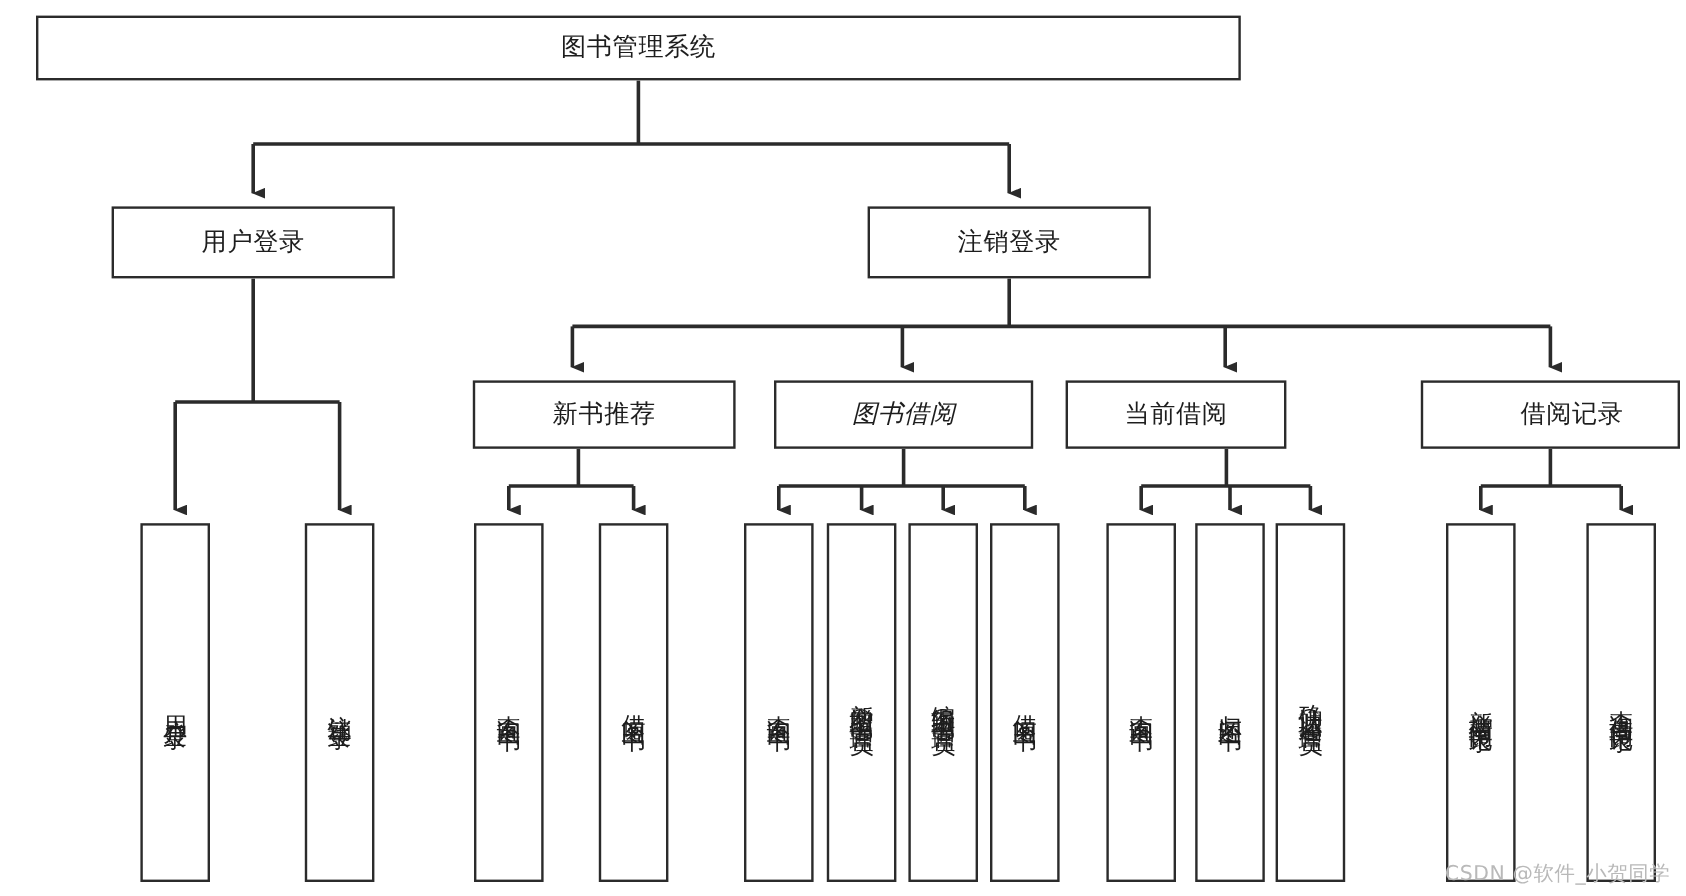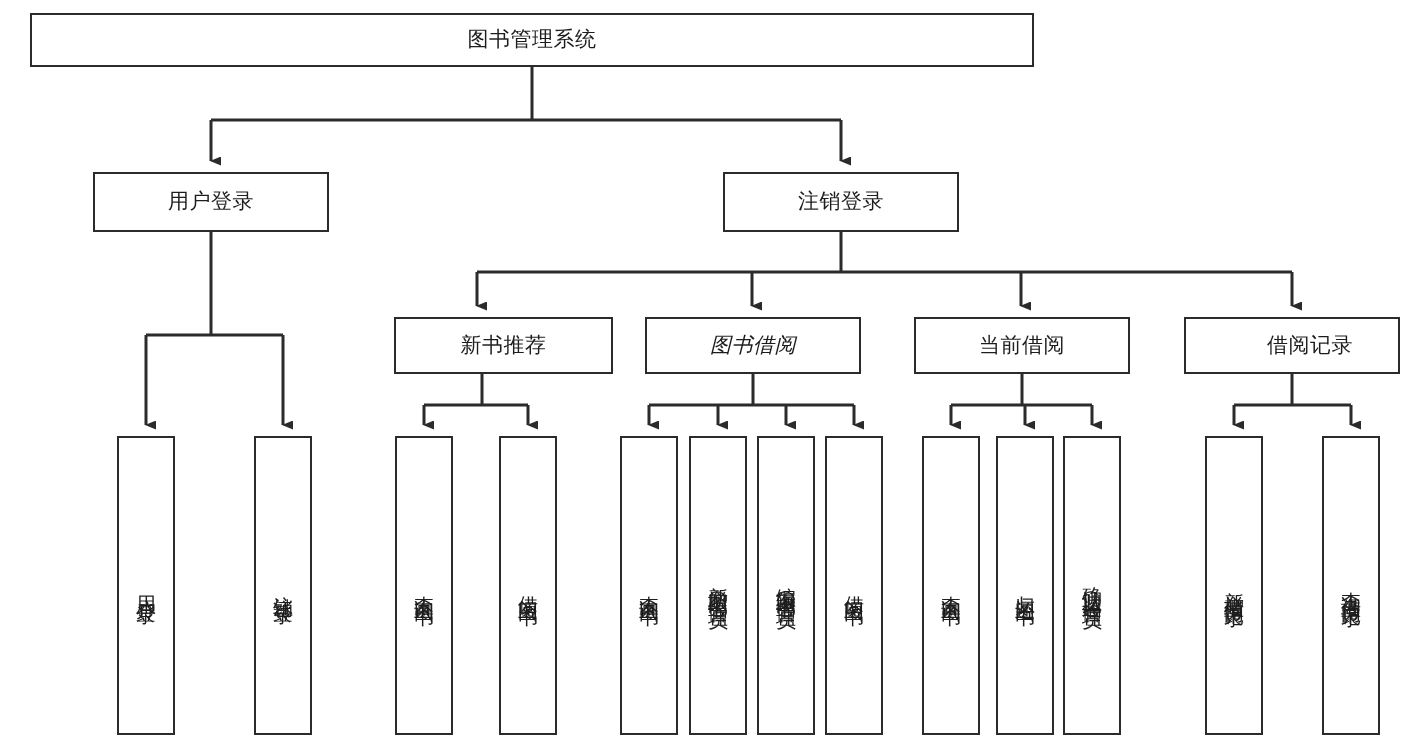--- a/index.html
+++ b/index.html
@@ -132,21 +132,21 @@
       </div>
       <div class="node-box" style="left: 711px; top: 172px; width: 236px; height: 60px;">
         <span class="node-label-h">注销登录</span>
       </div>
       <div class="node-box" style="left: 382px; top: 317px; width: 219px; height: 57px;">
         <span class="node-label-h">新书推荐</span>
       </div>
       <div class="node-box" style="left: 633px; top: 317px; width: 216px; height: 57px; font-style: italic;">
         <span class="node-label-h">图书借阅</span>
       </div>
-      <div class="node-box" style="left: 902px; top: 317px; width: 216px; height: 57px;">
+      <div class="node-box" style="left: 876px; top: 317px; width: 184px; height: 57px;">
         <span class="node-label-h">当前借阅</span>
       </div>
       <div class="node-box" style="left: 1172px; top: 317px; width: 216px; height: 57px; padding-left: 36px;">
         <span class="node-label-h">借阅记录</span>
       </div>
       <div class="node-box leaf" style="left: 105px; top: 436px; width: 58px; height: 299px;">
         <span class="node-label-v">用户登录</span>
       </div>
       <div class="node-box leaf" style="left: 242px; top: 436px; width: 58px; height: 299px;">
         <span class="node-label-v">注销登录</span>
@@ -179,13 +179,14 @@
         <span class="node-label-v">确认归还（管理员）</span>
       </div>
       <div class="node-box leaf" style="left: 1193px; top: 436px; width: 58px; height: 299px;">
         <span class="node-label-v">新增借阅记录</span>
       </div>
       <div class="node-box leaf" style="left: 1310px; top: 436px; width: 58px; height: 299px;">
         <span class="node-label-v">查询借阅记录</span>
       </div>
     </div>
 
+  <div class="watermark" id="watermark" style="left: 1192px; top: 716px;">CSDN @软件_小贺同学</div>
 </div>
 
 </body></html>

